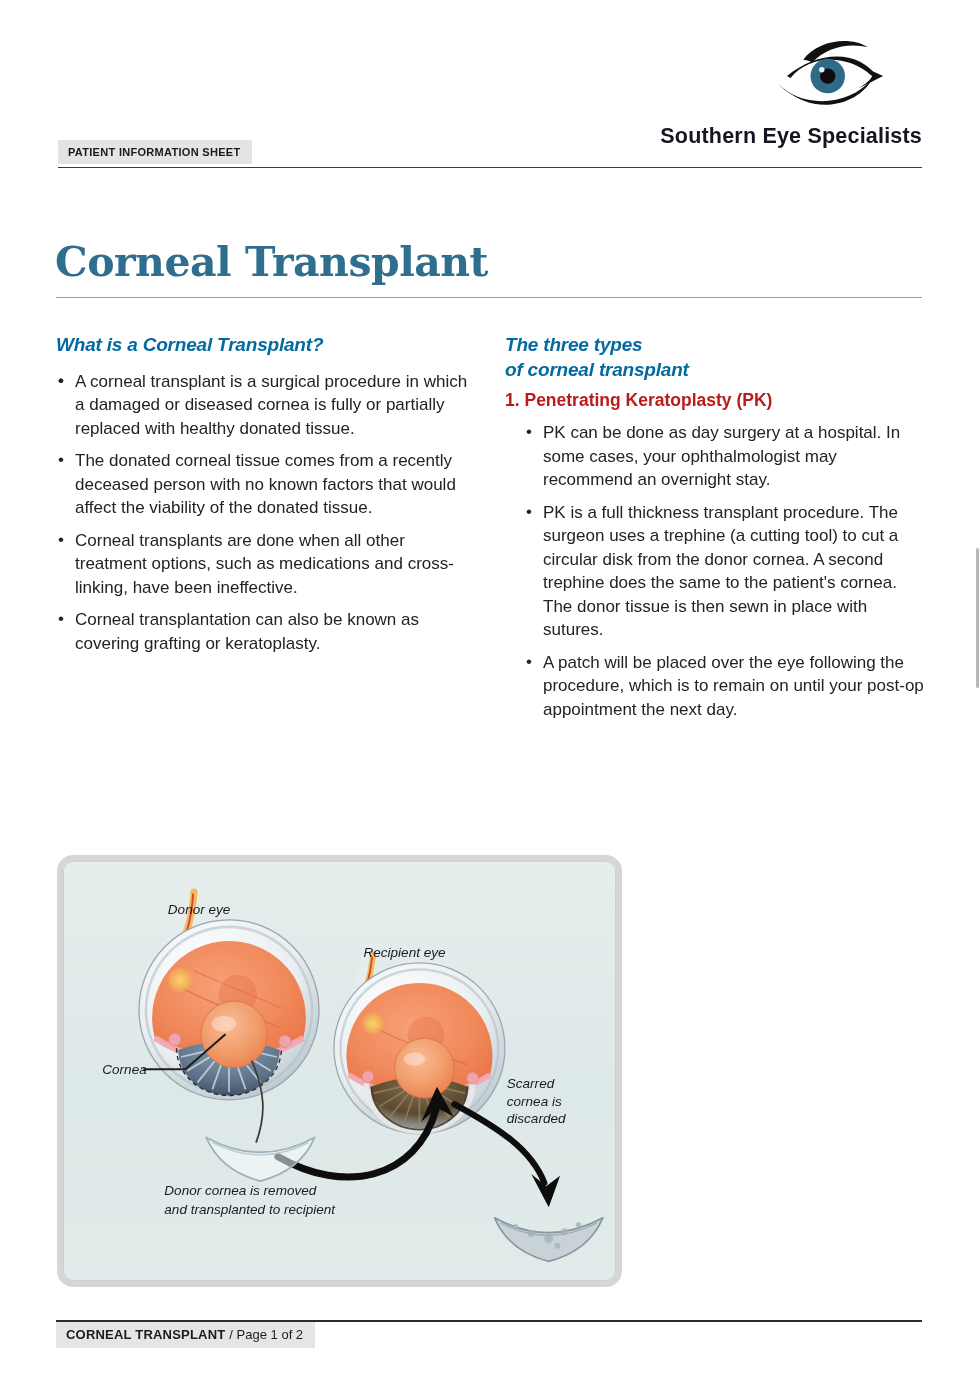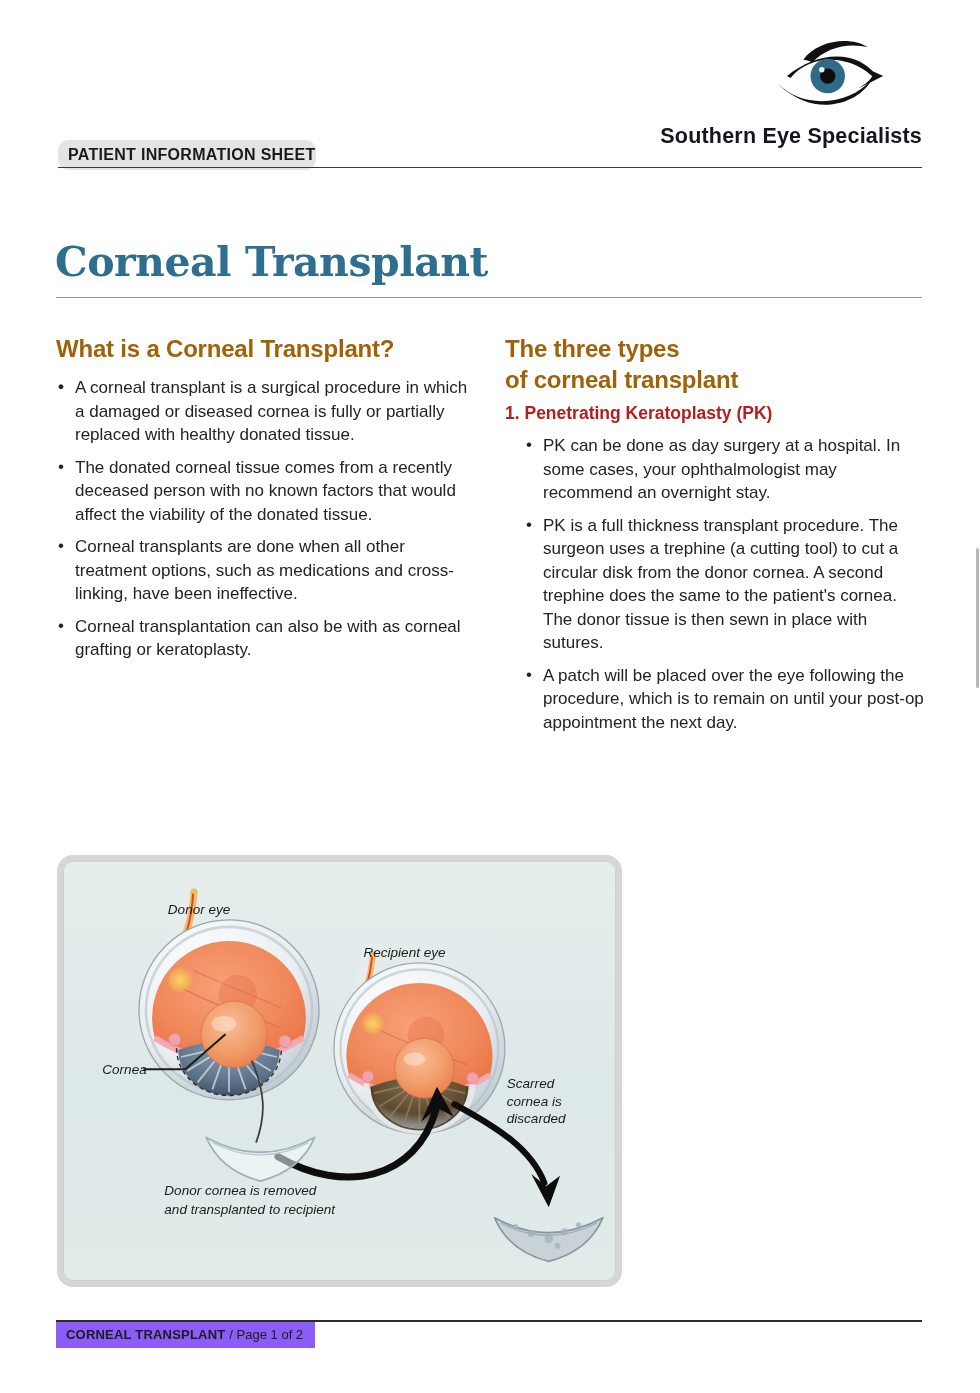--- a/index.html
+++ b/index.html
@@ -6,38 +6,37 @@
   body{
     width:980px;height:1393px;position:relative;background:#ffffff;
     font-family:"Liberation Sans", sans-serif;color:#232323;overflow:hidden;
   }
   
   .logo-block{position:absolute;top:36px;right:58px;text-align:right;}
   .logo-eye{width:118px;height:82px;display:inline-block;margin-right:28px;}
   .brand{font-size:21.5px;font-weight:bold;color:#15151f;letter-spacing:.2px;margin-top:2px;text-align:center;}
   .info-tab{
     position:absolute;left:58px;top:140px;background:#e4e4e4;
-    padding:6px 0 6px 10px;font-size:16px;font-weight:bold;color:#1a1a1a;
+    padding:6px 11px 6px 10px;font-size:11px;font-weight:bold;color:#1a1a1a;
     letter-spacing:.3px;
-    border-radius:11px;
   }
   .header-rule{position:absolute;left:58px;top:167px;width:864px;height:1px;background:#3a3a3a;}
   
   .doc-title{
     position:absolute;left:55px;top:238px;font-family:"DejaVu Serif", serif;
     font-weight:bold;font-size:41px;color:#2e6e8e;letter-spacing:-0.5px;
   }
   .title-rule{position:absolute;left:56px;top:297px;width:866px;height:1px;background:#9a9a9a;}
   
   .col{position:absolute;top:333px;}
   .col-left{left:56px;width:420px;}
   .col-right{left:505px;width:422px;}
   h2.col-heading{
-    margin:0 0 12px 0;font-size:24px;line-height:1.3;color:#a16207;
-    font-weight:bold;letter-spacing:-0.2px;
+    margin:0 0 12px 0;font-size:19px;line-height:1.3;color:#0369a1;
+    font-weight:bold;letter-spacing:-0.2px;font-style:italic;
   }
   .col-right h2.col-heading{margin-bottom:8px;}
   .subheading{font-size:17.5px;font-weight:bold;color:#b91c1c;margin:2px 0 10px 0;}
   ul.bullets{list-style:none;margin:0;padding:0;}
   ul.bullets li{
     position:relative;padding-left:19px;margin:0 0 9px 0;
     font-size:17px;line-height:23.5px;color:#232323;
   }
   .col-right ul.bullets{padding-left:19px;}
   ul.bullets li .bmark{position:absolute;left:2px;top:-1px;color:#232323;}
@@ -46,21 +45,21 @@
     position:absolute;left:57px;top:855px;width:565px;height:432px;
     box-sizing:border-box;border:6px solid #d6d6d6;border-radius:16px;
     background:linear-gradient(180deg,#e6eeed 0%,#dde8e8 55%,#e2ebea 100%);
     box-shadow:0 0 0 1px #cfcfcf inset;
   }
   .figure-box svg{display:block;width:100%;height:100%;}
   .fig-label{font-family:"Liberation Sans", sans-serif;font-style:italic;font-size:15.5px;fill:#1c1c1c;}
   
   .footer-rule{position:absolute;left:56px;top:1320px;width:866px;height:2px;background:#2c2c2c;}
   .footer-tab{
-    position:absolute;left:56px;top:1322px;background:#8b5cf6;
+    position:absolute;left:56px;top:1322px;background:#e5e5e5;
     padding:5px 12px 6px 10px;font-size:13px;color:#1c1c1c;
   }
   .footer-tab .ft-title{font-weight:bold;letter-spacing:.2px;}
   .footer-tab .ft-page{font-weight:normal;margin-left:4px;}
   
   .edge-thumb{position:absolute;left:976px;top:548px;width:3px;height:140px;background:#b9b9b9;border-radius:2px;}
 </style>
 </head>
 <body>
 
@@ -88,21 +87,21 @@
 <div class="doc-title">Corneal Transplant</div>
 <div class="title-rule"></div>
 
 <div class="col col-left">
   <h2 class="col-heading">What is a Corneal Transplant?</h2>
   <ul class="bullets">
     <li><span class="bmark">•</span></li>
     <li><span class="bmark">•</span><span>A corneal transplant is a surgical procedure in which a damaged or diseased cornea is fully or partially replaced with healthy donated tissue.</span></li>
     <li><span class="bmark">•</span><span>The donated corneal tissue comes from a recently deceased person with no known factors that would affect the viability of the donated tissue.</span></li>
     <li><span class="bmark">•</span><span>Corneal transplants are done when all other treatment options, such as medications and cross-linking, have been ineffective.</span></li>
-    <li><span class="bmark">•</span><span>Corneal transplantation can also be with as corneal grafting or keratoplasty.</span></li>
+    <li><span class="bmark">•</span><span>Corneal transplantation can also be known as covering grafting or keratoplasty.</span></li>
   </ul>
 </div>
 
 <div class="col col-right">
   <h2 class="col-heading"><span>The three types</span><br>
   <span>of corneal transplant</span></h2>
   <div class="subheading">1. Penetrating Keratoplasty (PK)</div>
   <ul class="bullets">
     <li><span class="bmark">•</span><span>PK can be done as day surgery at a hospital. In some cases, your ophthalmologist may recommend an overnight stay.</span></li>
     <li><span class="bmark">•</span><span>PK is a full thickness transplant procedure. The surgeon uses a trephine (a cutting tool) to cut a circular disk from the donor cornea. A second trephine does the same to the patient's cornea. The donor tissue is then sewn in place with sutures.</span></li>

